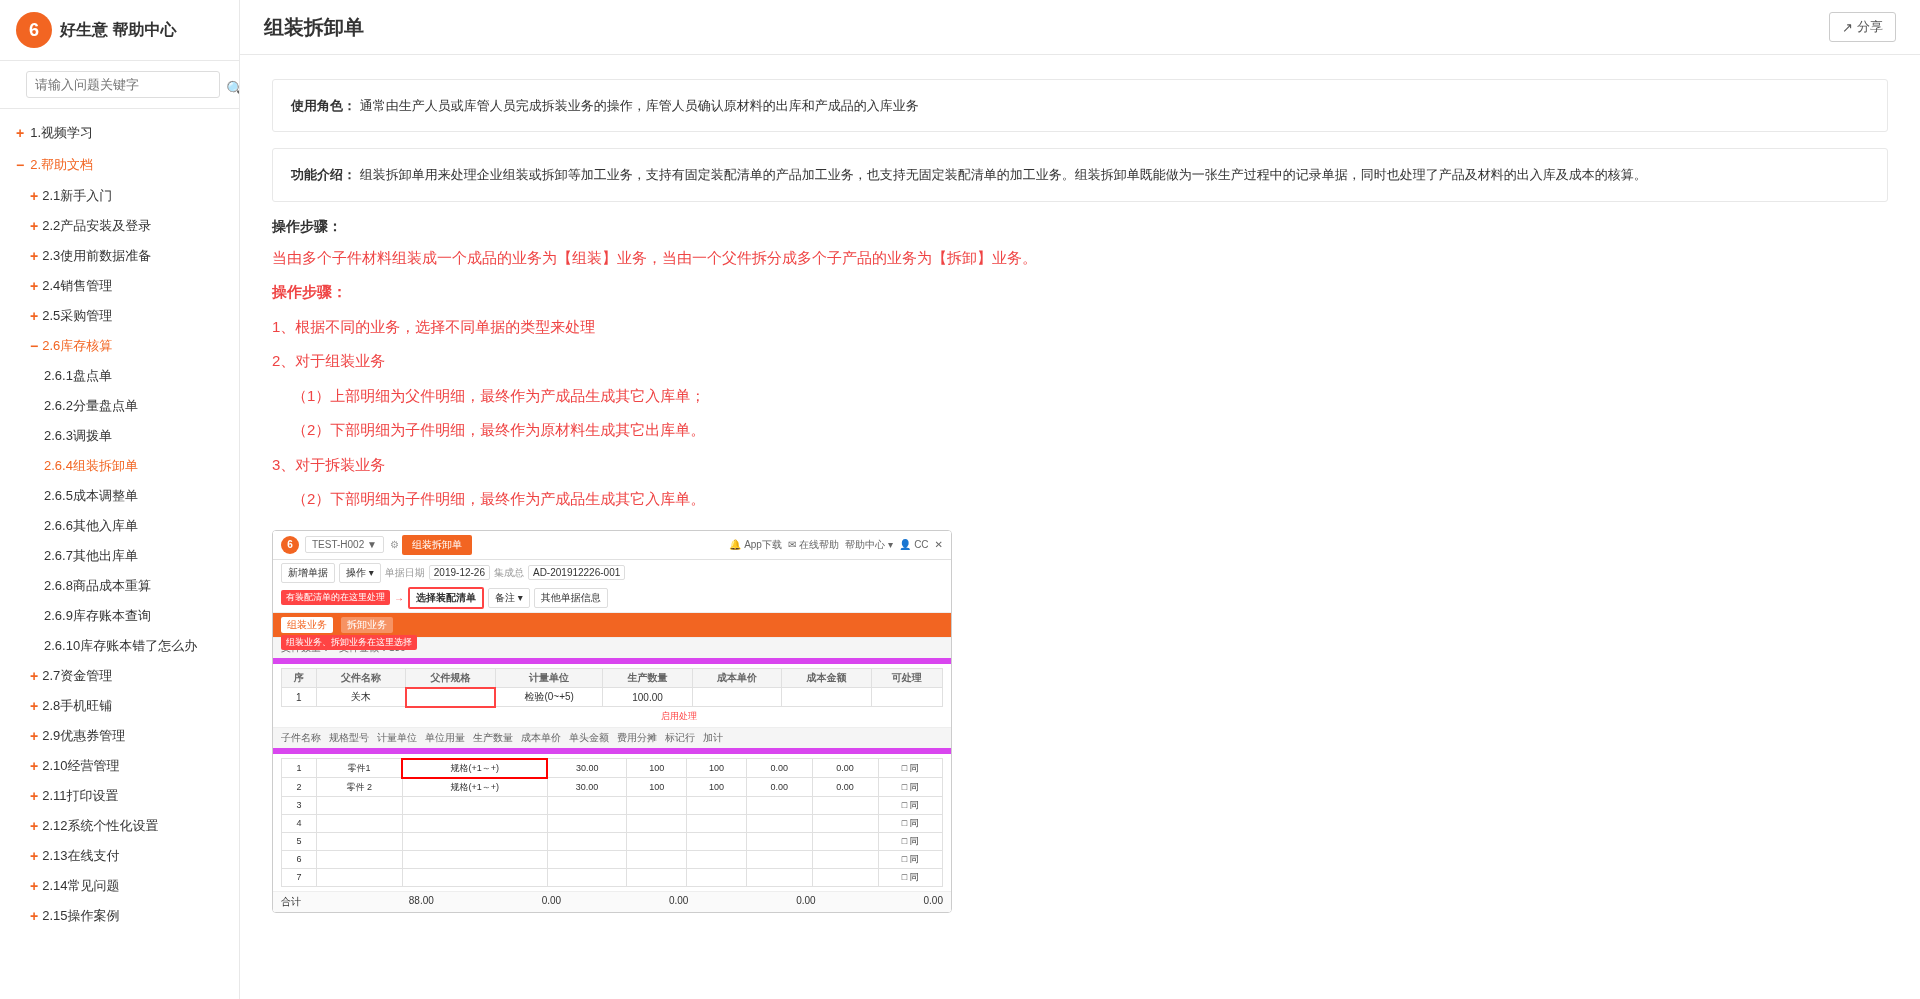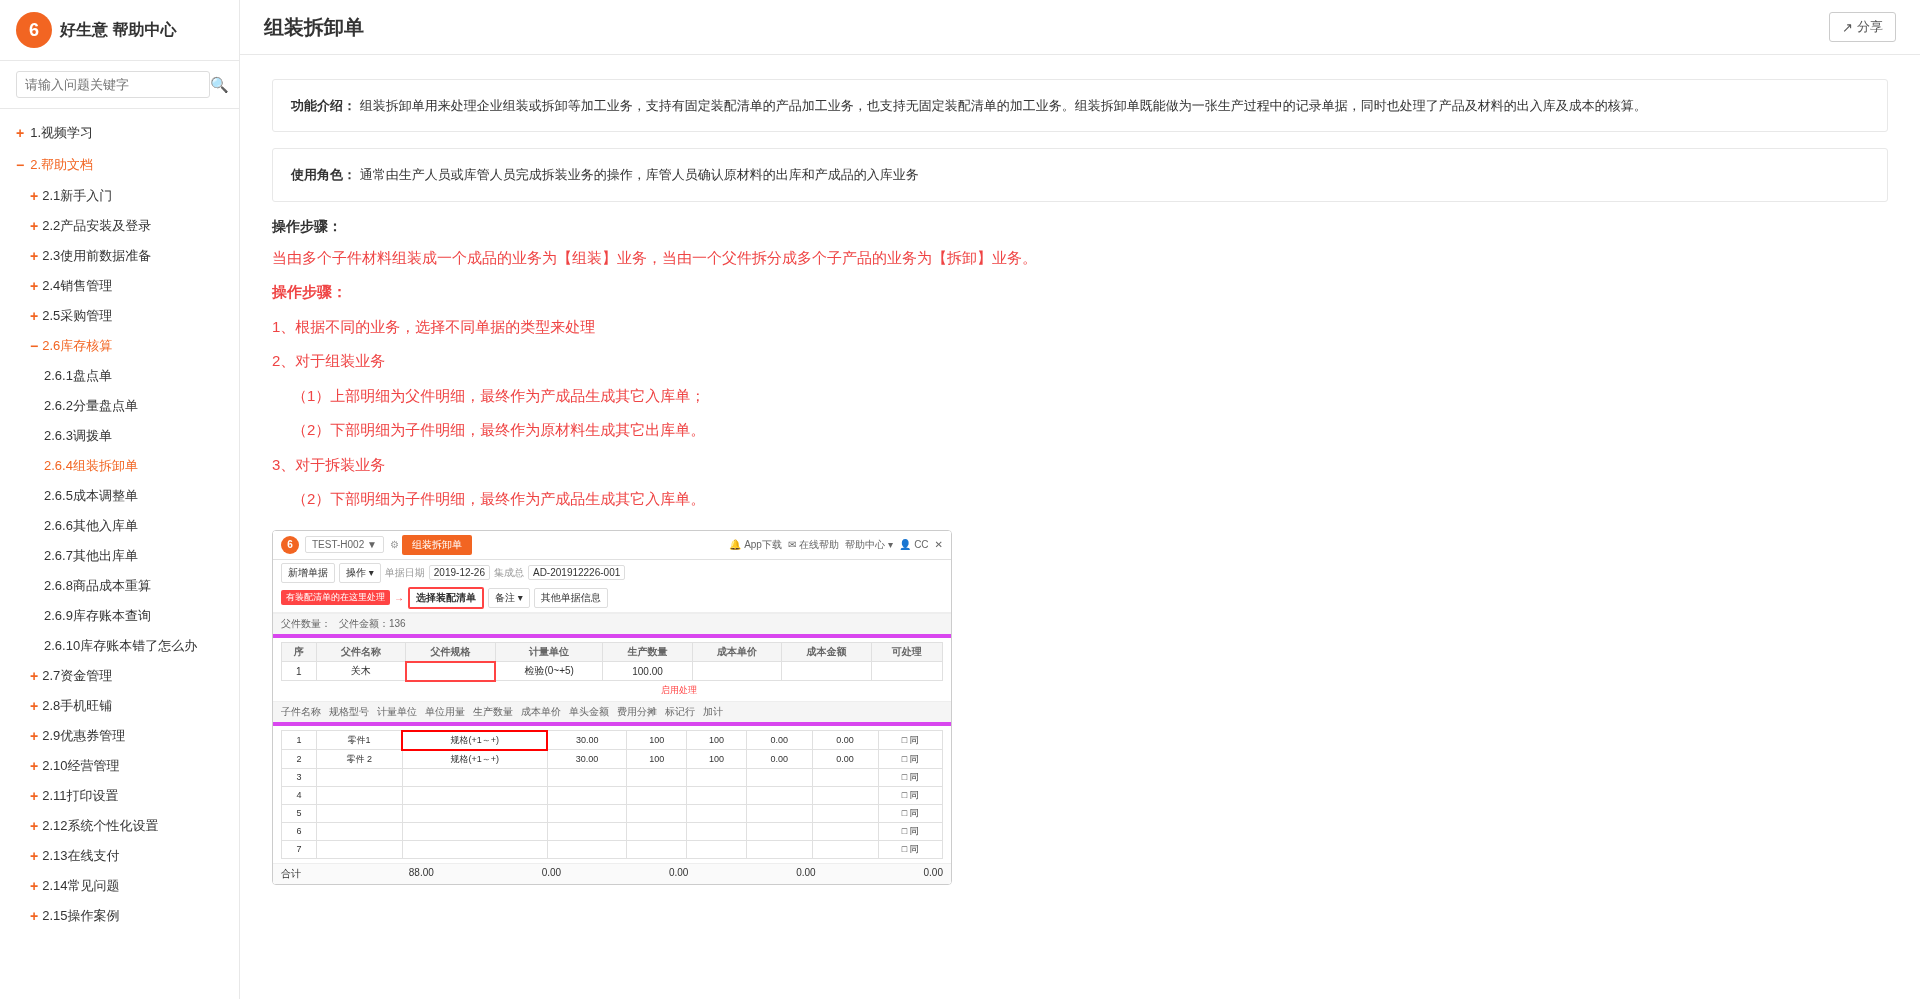--- a/index.html
+++ b/index.html
@@ -28,24 +28,25 @@
       background: #f26522;
       border-radius: 50%;
       display: flex; align-items: center; justify-content: center;
       color: #fff; font-size: 18px; font-weight: bold;
       margin-right: 8px;
       flex-shrink: 0;
     }
     .logo-text { font-size: 16px; font-weight: bold; color: #333; }
 
     #search-box {
-      padding: 10px 16px;
+      padding: 10px 26px;
       border-bottom: 1px solid #e8e8e8;
       display: flex;
-      align-items: center;
+      align-items: flex-end;
+      gap: 6px;
     }
     #search-input {
       flex: 1;
       border: 1px solid #ddd;
       border-radius: 3px;
       padding: 5px 8px;
       font-size: 13px;
       outline: none;
       color: #999;
     }
@@ -232,21 +233,21 @@
       padding: 3px 8px;
       border-bottom: 1px solid #eee;
       font-size: 10px;
       flex-wrap: wrap;
     }
     .mock-section-header {
       background: #f5f5f5;
       padding: 3px 8px;
       font-size: 10px;
       color: #666;
-      border-bottom: 4px solid #d946ef;
+      border-bottom: 6px solid #d946ef;
       border-top: 1px solid #eee;
       display: flex;
       gap: 8px;
       align-items: flex-end;
     }
 
     .mock-bottom-table th, .mock-bottom-table td {
       border: 1px solid #e0e0e0;
       padding: 2px 4px;
       font-size: 9px;
@@ -373,27 +374,27 @@
     <h1 id="page-title-text">组装拆卸单</h1>
     <button class="share-btn">
       <span style="font-size:13px;">↗</span>
       <span>分享</span>
     </button>
   </div>
 
   <div id="content-area">
 
     <div class="info-block">
+      <span style="font-weight:bold;">使用角色：</span>
+      <span>通常由生产人员或库管人员完成拆装业务的操作，库管人员确认原材料的出库和产成品的入库业务</span>
+    </div>
+
+    <div class="info-block">
       <span style="font-weight:bold;">功能介绍：</span>
       <span>组装拆卸单用来处理企业组装或拆卸等加工业务，支持有固定装配清单的产品加工业务，也支持无固定装配清单的加工业务。组装拆卸单既能做为一张生产过程中的记录单据，同时也处理了产品及材料的出入库及成本的核算。</span>
-    </div>
-
-    <div class="info-block">
-      <span style="font-weight:bold;">使用角色：</span>
-      <span>通常由生产人员或库管人员完成拆装业务的操作，库管人员确认原材料的出库和产成品的入库业务</span>
     </div>
 
 
     <div class="section-title">操作步骤：</div>
 
 
     <div class="content-text">
       <span>当由多个子件材料组装成一个成品的业务为【组装】业务，当由一个父件拆分成多个子产品的业务为【拆卸】业务。</span>
     </div>
 
@@ -440,20 +441,28 @@
 
           <div style="position:relative;display:flex;align-items:center;gap:4px;">
             <div style="background:#ff4444;color:#fff;font-size:9px;padding:1px 5px;border-radius:2px;">有装配清单的在这里处理</div>
             <span style="font-size:10px;color:#ff4444;">→</span>
             <div class="mock-nav-btn" style="border:2px solid #ff4444;font-weight:bold;">选择装配清单</div>
             <div class="mock-nav-btn">备注 ▾</div>
             <div class="mock-nav-btn">其他单据信息</div>
           </div>
         </div>
 
+        <div style="position:relative;">
+          <div class="mock-type-bar">
+            <span class="mock-type-btn active">组装业务</span>
+            <span class="mock-type-btn">拆卸业务</span>
+          </div>
+
+          <div style="position:absolute;left:8px;top:22px;background:#ff4444;color:#fff;font-size:9px;padding:1px 5px;border-radius:2px;">组装业务、拆卸业务在这里选择</div>
+        </div>
 
         <div class="mock-section-header">
           <span>父件数量：</span>
           <span>父件金额：136</span>
         </div>
 
         <div class="mock-table-area">
           <table class="mock-table">
             <thead>
               <tr>

